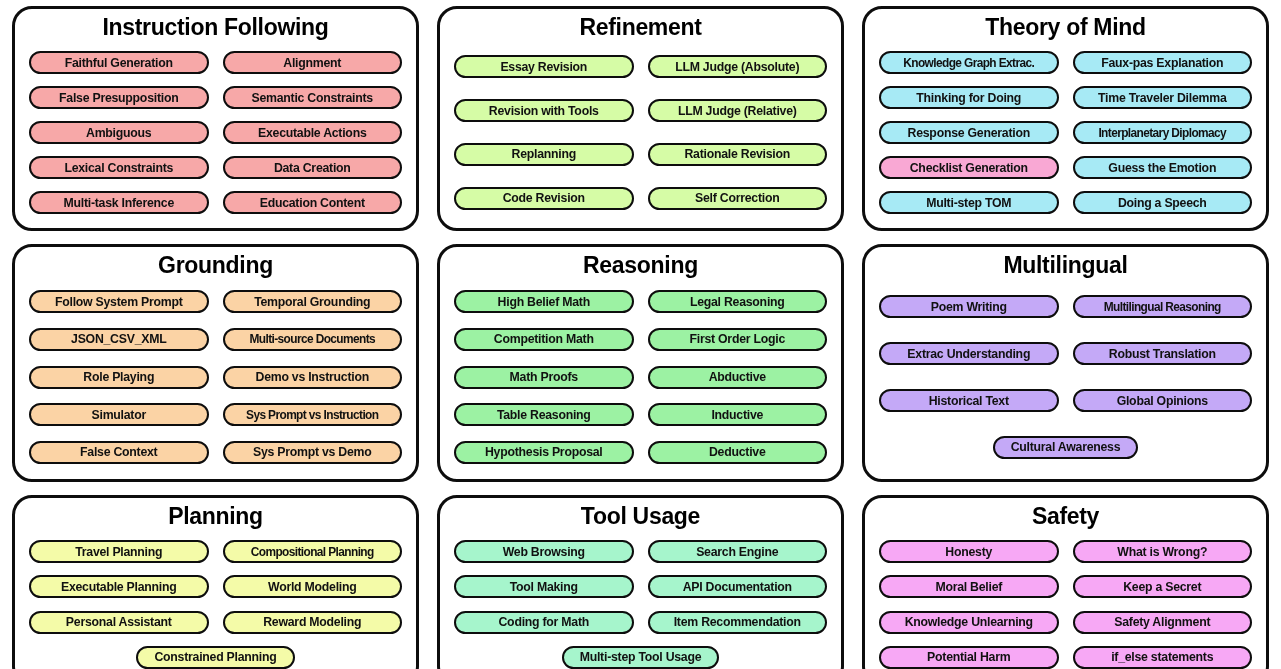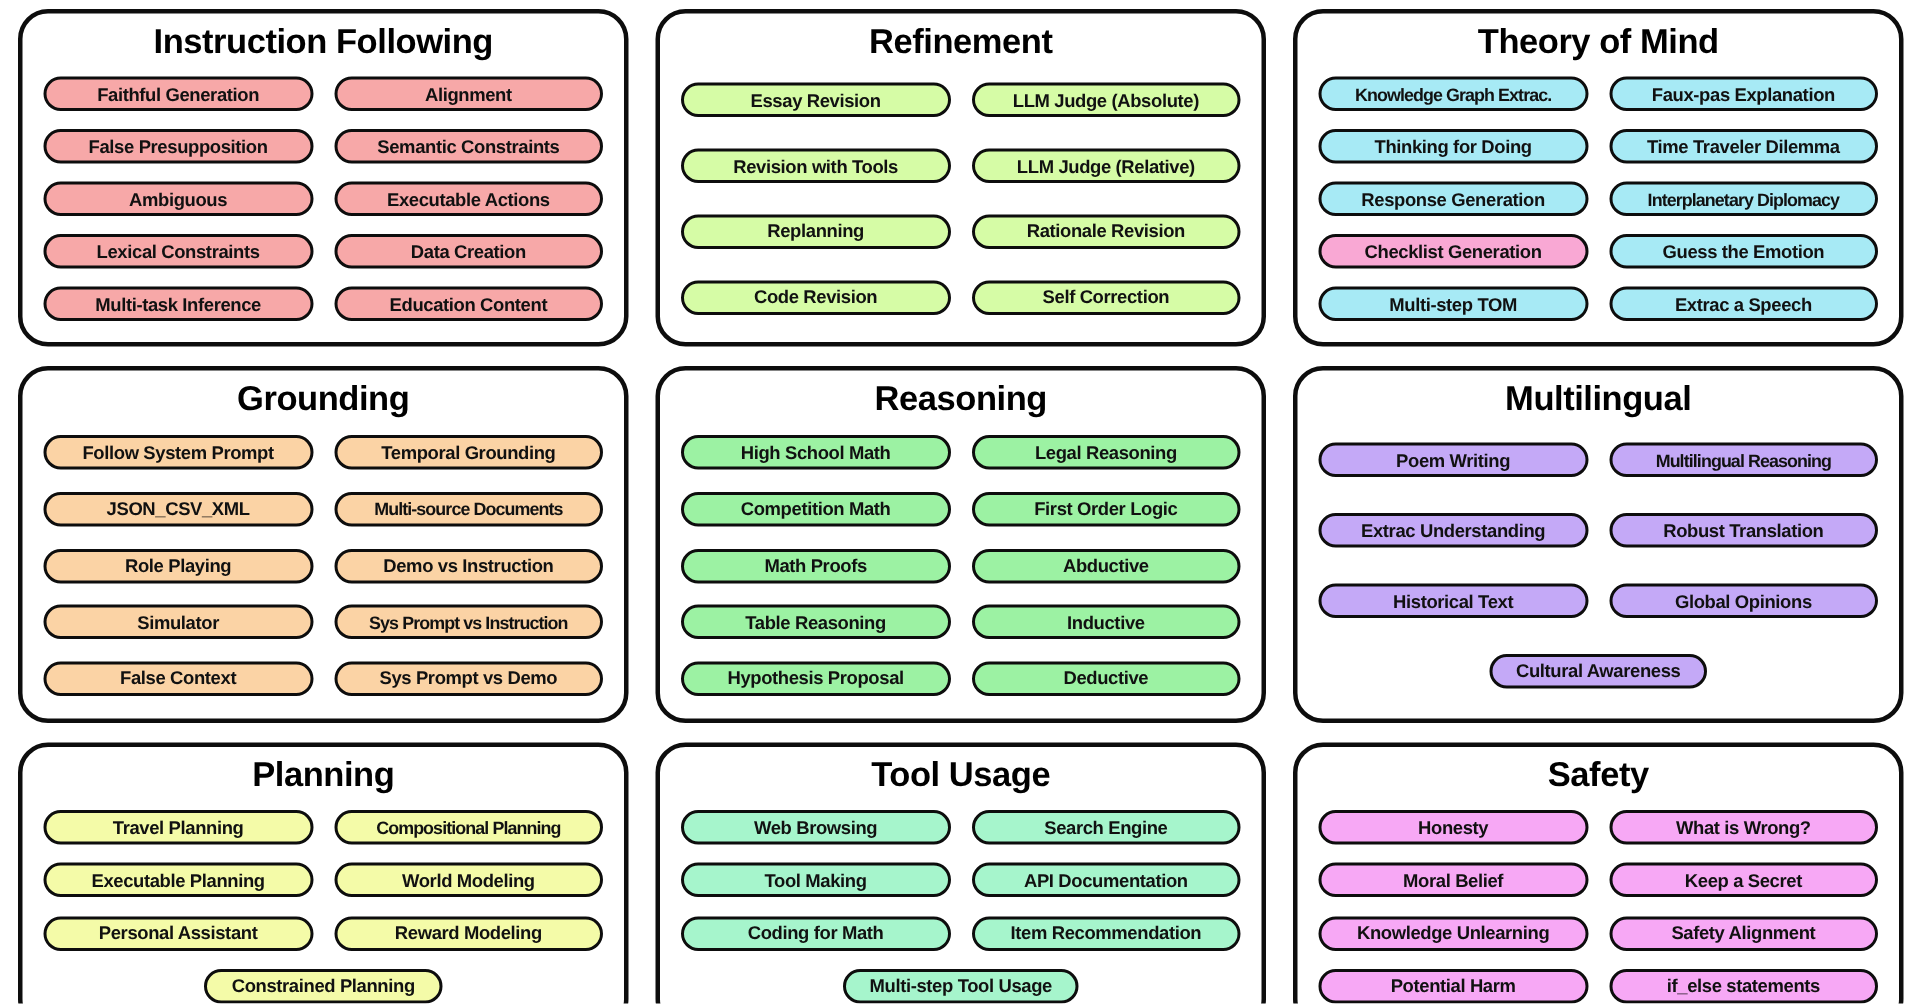--- a/index.html
+++ b/index.html
@@ -175,21 +175,21 @@
         <div style="display: flex; align-items: center;">
           <div class="pill" style="background: #f9a8d4; flex: 1 1 auto;">Checklist Generation</div>
         </div>
         <div style="display: flex; align-items: center;">
           <div class="pill" style="background: rgb(167, 234, 245); flex: 1 1 auto;">Guess the Emotion</div>
         </div>
         <div style="display: flex; align-items: center;">
           <div class="pill" style="background: rgb(167, 234, 245); flex: 1 1 auto;">Multi-step TOM</div>
         </div>
         <div style="display: flex; align-items: center;">
-          <div class="pill" style="background: rgb(167, 234, 245); flex: 1 1 auto;">Extrac a Speech</div>
+          <div class="pill" style="background: rgb(167, 234, 245); flex: 1 1 auto;">Doing a Speech</div>
         </div>
       </div>
     </div>
     <div class="card">
       <div class="card-title">Grounding</div>
       <div class="pill-grid">
         <div style="display: flex; align-items: center;">
           <div class="pill" style="background: rgb(251, 211, 165); flex: 1 1 auto;">Follow System Prompt</div>
         </div>
         <div style="display: flex; align-items: center;">
@@ -218,21 +218,21 @@
         </div>
         <div style="display: flex; align-items: center;">
           <div class="pill" style="background: rgb(251, 211, 165); flex: 1 1 auto;">Sys Prompt vs Demo</div>
         </div>
       </div>
     </div>
     <div class="card">
       <div class="card-title">Reasoning</div>
       <div class="pill-grid">
         <div style="display: flex; align-items: center;">
-          <div class="pill" style="background: rgb(156, 242, 163); flex: 1 1 auto;">High School Math</div>
+          <div class="pill" style="background: rgb(156, 242, 163); flex: 1 1 auto;">High Belief Math</div>
         </div>
         <div style="display: flex; align-items: center;">
           <div class="pill" style="background: rgb(156, 242, 163); flex: 1 1 auto;">Legal Reasoning</div>
         </div>
         <div style="display: flex; align-items: center;">
           <div class="pill" style="background: rgb(156, 242, 163); flex: 1 1 auto;">Competition Math</div>
         </div>
         <div style="display: flex; align-items: flex-end;">
           <div class="pill" style="background: rgb(156, 242, 163); flex: 1 1 auto;">First Order Logic</div>
         </div>

